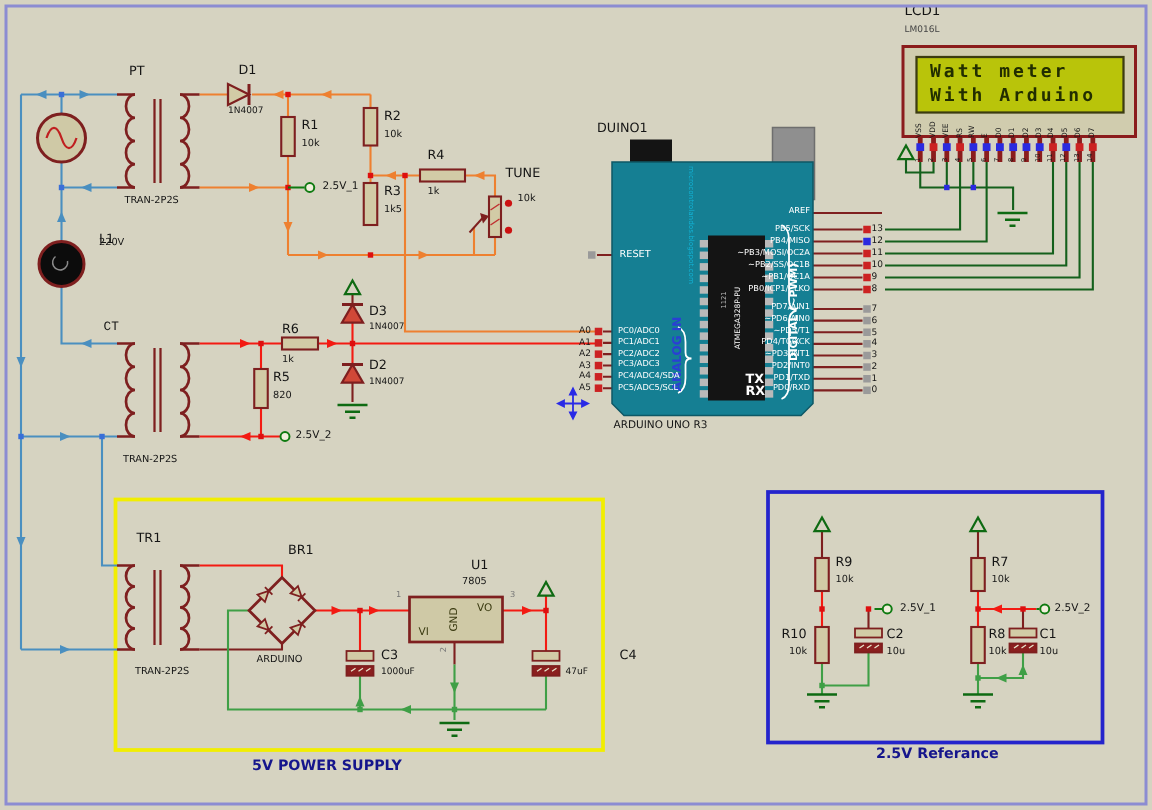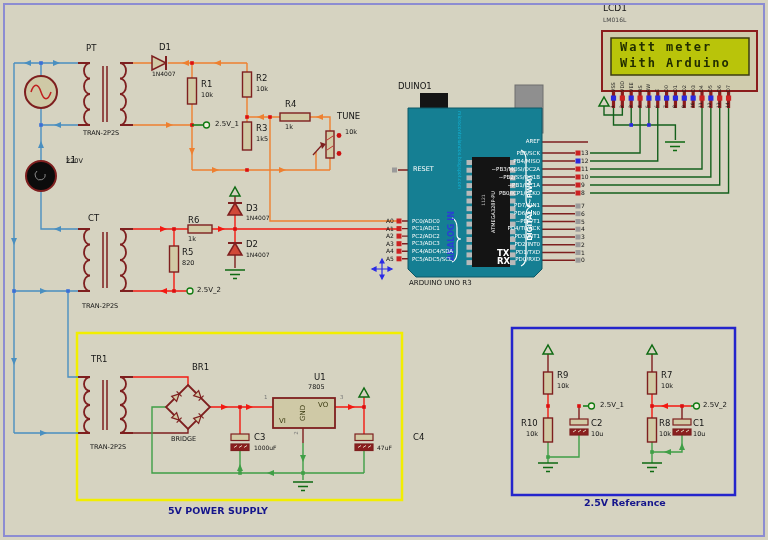--- a/index.html
+++ b/index.html
@@ -410,21 +410,21 @@
 <div class="lb v" style="left:256px;top:86px;">10k</div>
 <div class="lb" style="left:256px;top:124px;">R3</div>
 <div class="lb v" style="left:256px;top:136px;">1k5</div>
 <div class="lb" style="left:285px;top:100px;">R4</div>
 <div class="lb v" style="left:285px;top:124px;">1k</div>
 <div class="lb" style="left:337px;top:112px;">TUNE</div>
 <div class="lb v" style="left:345px;top:129px;">10k</div>
 <div class="lb s7" style="left:215px;top:121px;">2.5V_1</div>
 <div class="lb" style="left:66px;top:156px;">L1</div>
 <div class="lb v" style="left:66px;top:158px;">220V</div>
-<div class="lb" style="left:88px;top:214px;">CT</div>
+<div class="lb" style="left:69px;top:214px;font-family:Liberation Mono, monospace;">CT</div>
 <div class="lb v" style="left:82px;top:303px;">TRAN-2P2S</div>
 <div class="lb" style="left:188px;top:216px;">R6</div>
 <div class="lb v" style="left:188px;top:236px;">1k</div>
 <div class="lb" style="left:182px;top:248px;">R5</div>
 <div class="lb v" style="left:182px;top:260px;">820</div>
 <div class="lb" style="left:246px;top:204px;">D3</div>
 <div class="lb t" style="left:246px;top:215px;">1N4007</div>
 <div class="lb" style="left:246px;top:240px;">D2</div>
 <div class="lb t" style="left:246px;top:252px;">1N4007</div>
 <div class="lb s7" style="left:197px;top:287px;">2.5V_2</div>
@@ -543,21 +543,21 @@
       <div class="lcdnum">10</div>
       <div class="lcdnum">11</div>
       <div class="lcdnum">12</div>
       <div class="lcdnum">13</div>
       <div class="lcdnum">14</div>
     </div>
 
 <div class="lb" style="left:91px;top:355px;">TR1</div>
 <div class="lb v" style="left:90px;top:444px;">TRAN-2P2S</div>
 <div class="lb" style="left:192px;top:363px;">BR1</div>
-<div class="lb v" style="left:171px;top:436px;">BRIDGE</div>
+<div class="lb v" style="left:171px;top:436px;">ARDUINO</div>
 <div class="lb" style="left:274px;top:373px;margin-left:40px;">U1</div>
 <div class="lb v" style="left:274px;top:384px;margin-left:34px;">7805</div>
 <div class="lb s7" style="left:279px;top:402px;color:#3a3a10;margin-top:16px;">VI</div>
 <div class="lb s7" style="left:318px;top:402px;color:#3a3a10;">VO</div>
 <div class="lb rot s7" style="left:303px;top:413px;color:#3a3a10;">GND</div>
 <div class="lb gray" style="left:264px;top:395px;font-size:5.5px;">1</div>
 <div class="lb gray" style="left:340px;top:395px;font-size:5.5px;">3</div>
 <div class="lb gray rot" style="left:297px;top:433px;font-size:5.5px;">2</div>
 <div class="lb" style="left:254px;top:433px;">C3</div>
 <div class="lb t" style="left:254px;top:445px;">1000uF</div>

